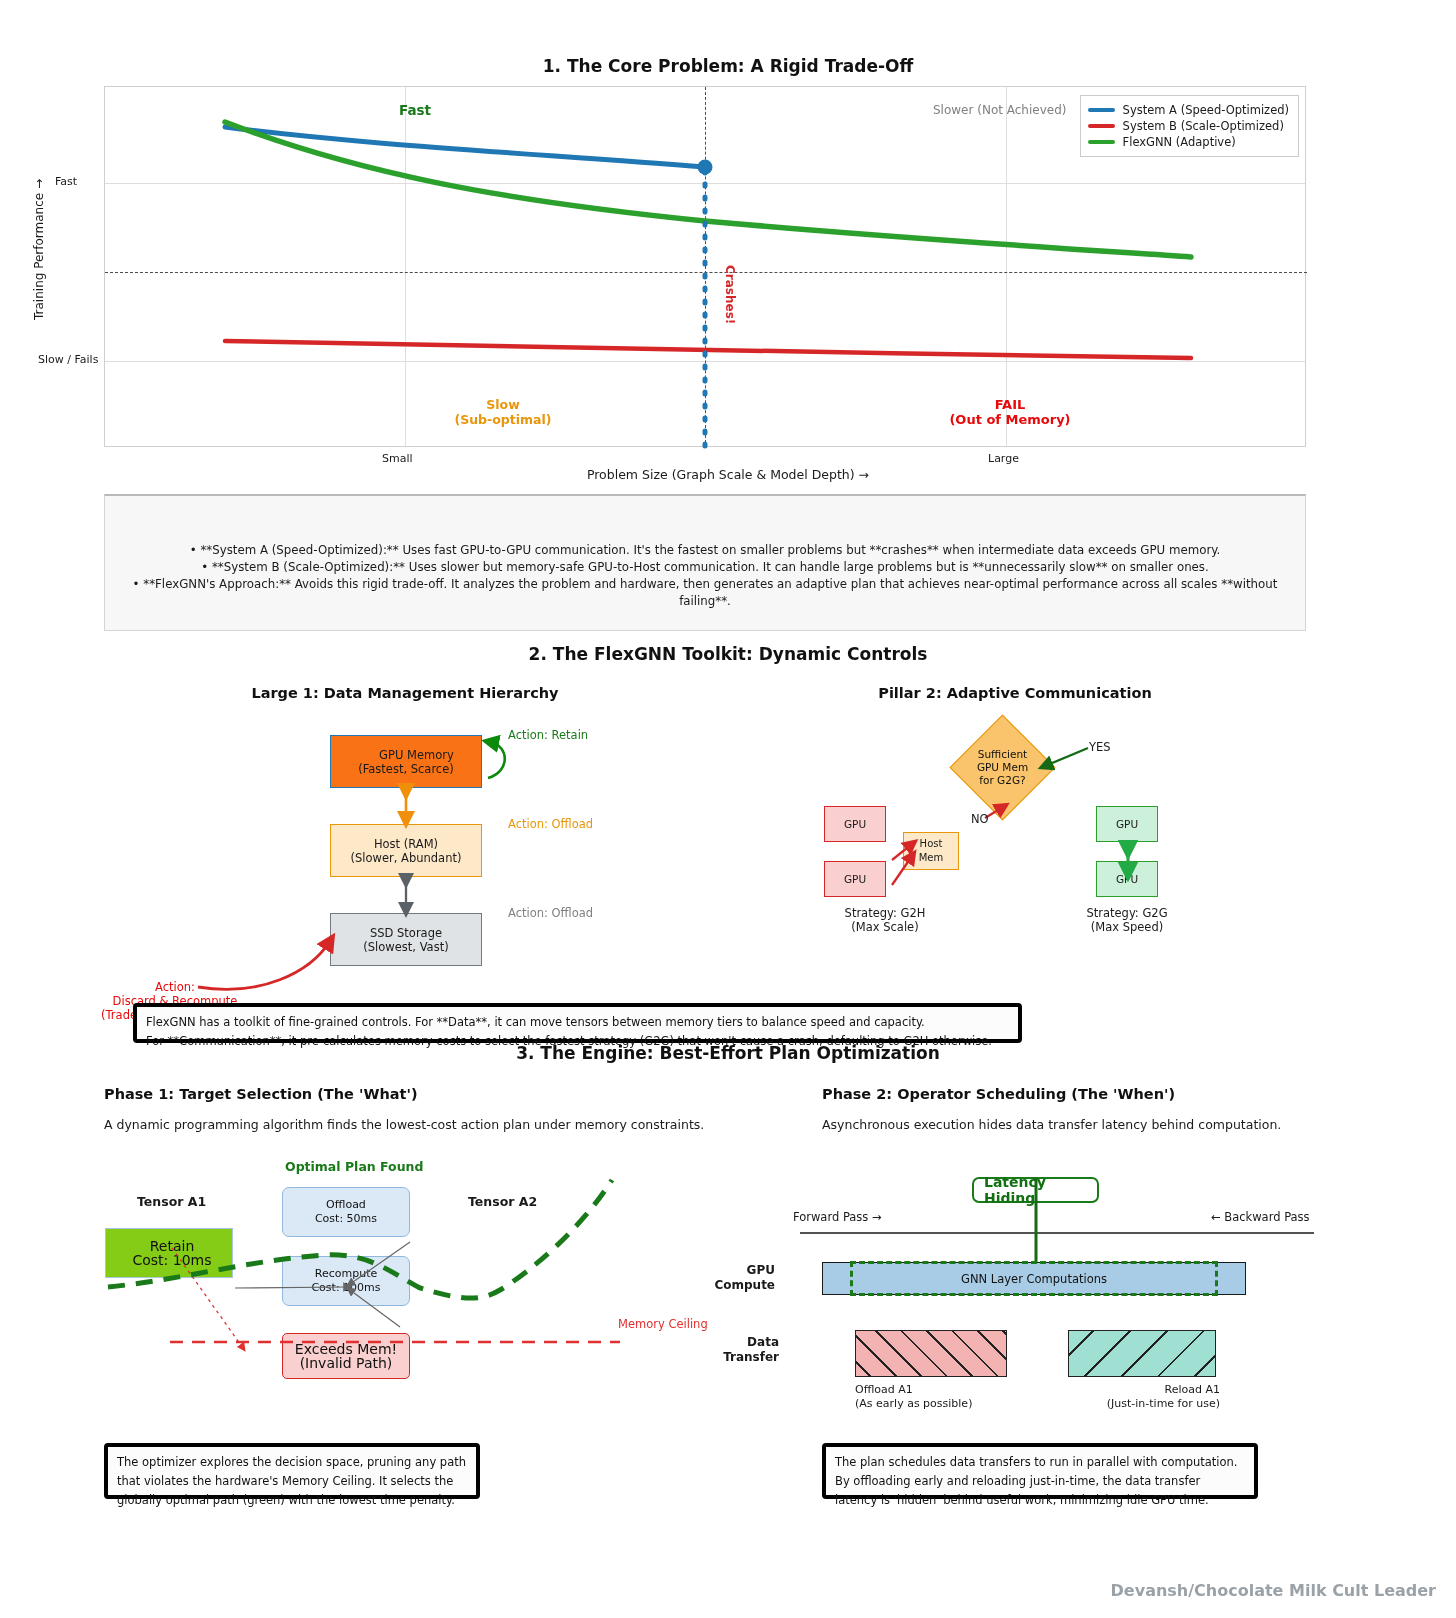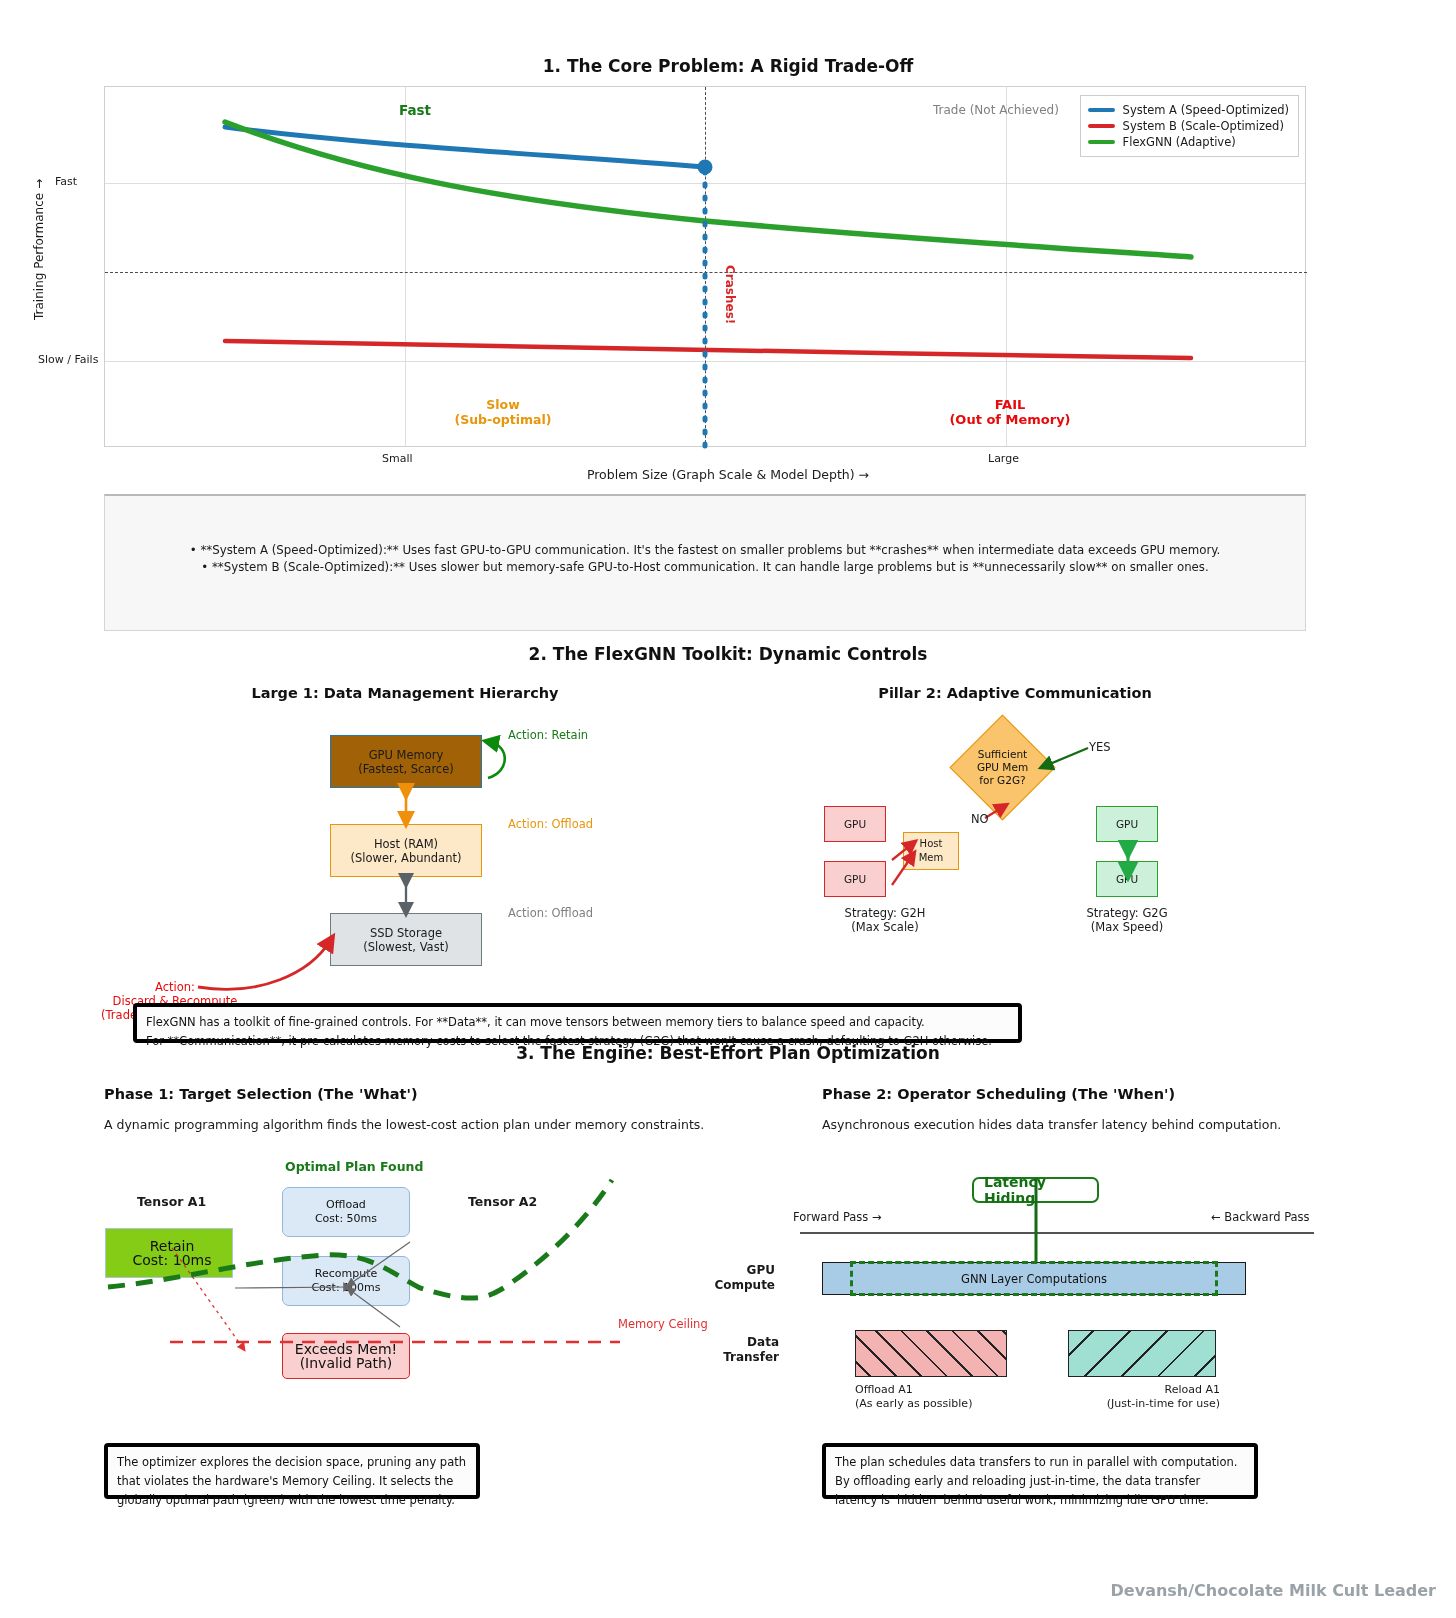--- a/index.html
+++ b/index.html
@@ -50,21 +50,21 @@
   .notebox {
     border:4px solid #000000; border-radius:4px; background:#fcfcfc;
     font-size:11.5px; line-height:19px; color:#111; padding:6px 9px;
   }
 
   
   .nodebox {
     position:absolute; display:flex; align-items:center; justify-content:center;
     text-align:center; font-size:11.5px; line-height:14px; white-space:pre;
   }
-  .b-gpu { background:#a16207; border:1.6px solid #1f77b4; }
+  .b-gpu { background:#f97316; border:1.6px solid #1f77b4;text-align:right; }
   .b-host { background:#fde8c8; border:1.6px solid #e8960c; }
   .b-ssd { background:#dfe3e5; border:1.6px solid #6f7b80; }
   .b-red { background:#f9cfcf; border:1.6px solid #d62728; }
   .b-green { background:#cdf0db; border:1.6px solid #2ca02c; }
   .b-orange-s { background:#fde8c8; border:1.6px solid #e8960c; }
 
   .diamond {
     position:absolute; background:#f9c46b; border:1.6px solid #e8960c;
     transform:rotate(45deg);
   }
@@ -143,21 +143,21 @@
 
   <svg width="1202" height="361" viewBox="0 0 1202 361" style="left:0;top:0;">
     <path d="M120,40 C260,58 420,66 600,80" stroke="#1f77b4" stroke-width="5" fill="none" stroke-linecap="round"></path>
     <path d="M120,35 C250,85 390,113 600,134 C800,152 1000,164 1086,170" stroke="#2ca02c" stroke-width="5.5" fill="none" stroke-linecap="round"></path>
     <path d="M120,254 C400,260 760,266 1086,271" stroke="#d62728" stroke-width="4.5" fill="none" stroke-linecap="round"></path>
     <circle cx="600" cy="80" r="7.5" fill="#1f77b4"></circle>
     <path d="M600,84 L600,361" stroke="#1f77b4" stroke-width="5" stroke-dasharray="2,11" stroke-linecap="round" fill="none"></path>
   </svg>
 
   <div class="annot" style="left:255px; top:16px; width:110px; color:#1a7a1a; font-size:13.5px;">Fast</div>
-  <div class="abs" style="left:828px; top:16px; font-size:12px; color:#808080;">Trade (Not Achieved)</div>
+  <div class="abs" style="left:828px; top:16px; font-size:12px; color:#808080;">Slower (Not Achieved)</div>
   <div class="abs" style="left:618px; top:178px; font-size:12px; font-weight:bold; color:#d62728;
               writing-mode:vertical-rl; text-orientation:mixed;">Crashes!</div>
   <div class="annot" style="left:298px; top:310px; width:200px; color:#e8960c; font-size:12.5px;">Slow
 (Sub-optimal)</div>
   <div class="annot" style="left:800px; top:310px; width:210px; color:#e8090a; font-size:13px;">FAIL
 (Out of Memory)</div>
 
   <div class="legend-box">
     <div class="legend-row">
       <span class="legend-swatch" style="background:#1f77b4"></span>
@@ -174,20 +174,21 @@
   </div>
 </div>
 
 <div class="abs axis-tick" style="left:382px; top:452px;">Small</div>
 <div class="abs axis-tick" style="left:988px; top:452px;">Large</div>
 <div class="abs" style="left:0; top:467px; width:1456px; text-align:center; font-size:12.5px;">Problem Size (Graph Scale &amp; Model Depth) →</div>
 
 <div class="abs infopanel" style="left:104px; top:494px; width:1202px; height:137px; padding:46px 12px 0 12px;">
   <div>• **System A (Speed-Optimized):** Uses fast GPU-to-GPU communication. It's the fastest on smaller problems but **crashes** when intermediate data exceeds GPU memory.</div>
   <div>• **System B (Scale-Optimized):** Uses slower but memory-safe GPU-to-Host communication. It can handle large problems but is **unnecessarily slow** on smaller ones.</div>
+  <div>• **FlexGNN's Approach:** Avoids this rigid trade-off. It analyzes the problem and hardware, then generates an adaptive plan that achieves near-optimal performance across all scales **without failing**.</div>
 </div>
 
 <div class="abs ctitle" style="left:0;top:644px;width:1456px;">2. The FlexGNN Toolkit: Dynamic Controls</div>
 
 <div class="abs stitle" style="left:110px;top:685px;width:590px;">Large 1: Data Management Hierarchy</div>
 <div class="abs stitle" style="left:720px;top:685px;width:590px;">Pillar 2: Adaptive Communication</div>
 
 <div class="nodebox b-gpu" style="left:330px; top:735px; width:152px; height:53px;">GPU Memory
 (Fastest, Scarce)</div>
 <div class="nodebox b-host" style="left:330px; top:824px; width:152px; height:53px;">Host (RAM)

